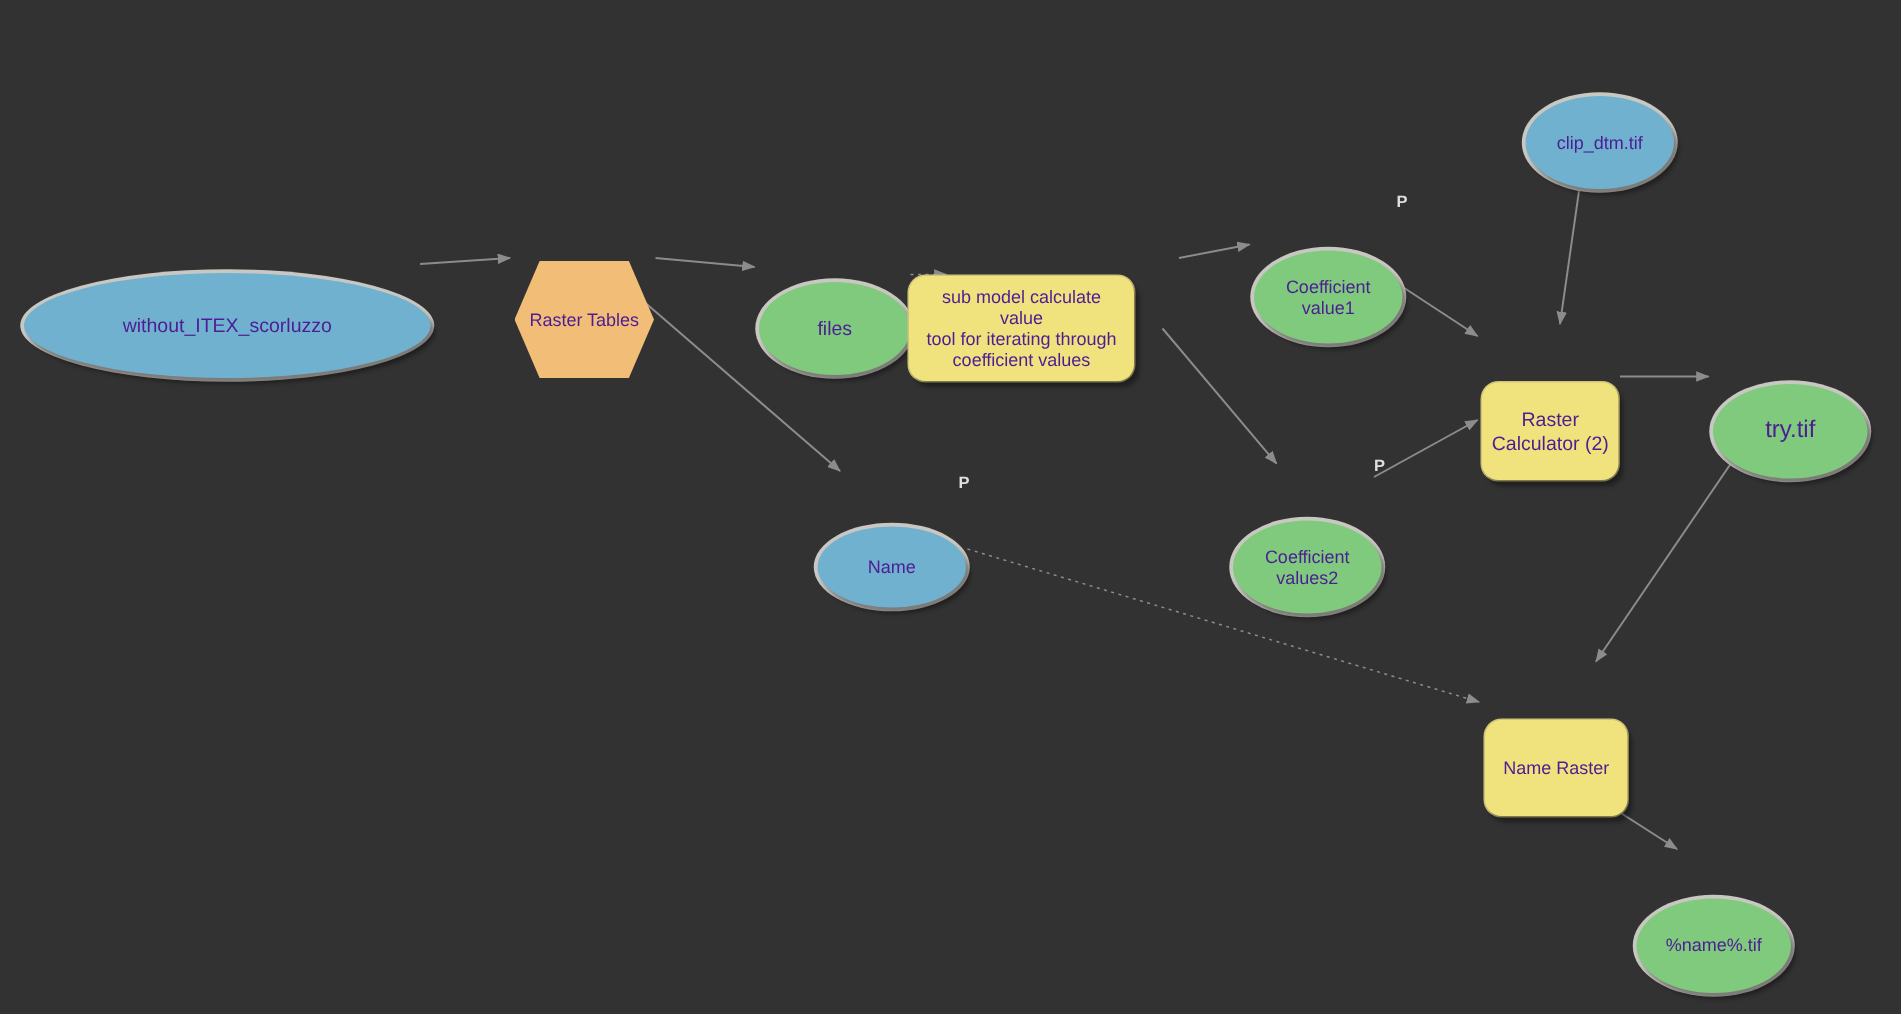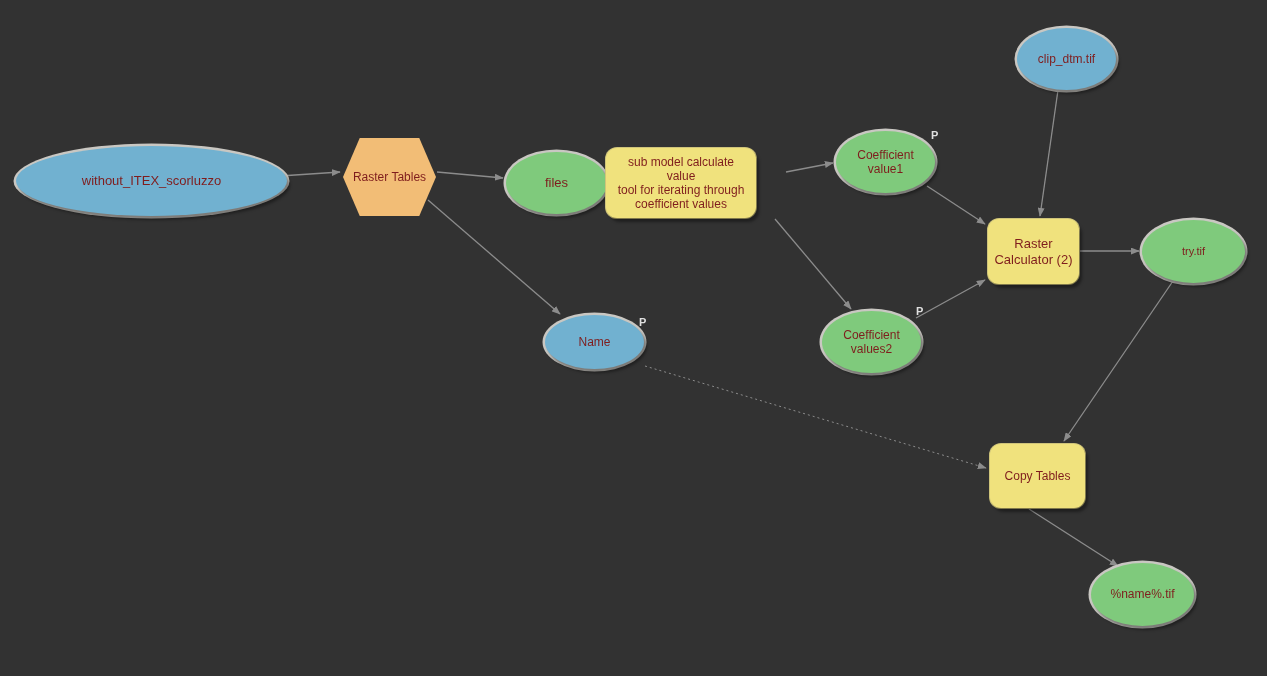--- a/index.html
+++ b/index.html
@@ -22,24 +22,25 @@
     width: 1267px;
     height: 676px;
     pointer-events: none;
   }
   .node {
     position: absolute;
     display: flex;
     align-items: center;
     justify-content: center;
     text-align: center;
-    color: #7f1d1d;
+    color: #4c1d95;
     line-height: 1.18;
     box-sizing: border-box;
     user-select: none;
+    margin-top: 36px;
   }
   .node .label {
     display: block;
     padding: 0 6px;
     white-space: pre-line;
   }
   
   .ellipse {
     border-radius: 50%;
     box-shadow: 3px 4px 3px rgba(0,0,0,0.38), 0 0 0 2.5px #c9c7c2;
@@ -124,24 +125,24 @@
       <div class="pmark" style="left: 639px; top: 316px;">P</div>
       <div class="node ellipse green" style="left: 822px; top: 311px; width: 99px; height: 62px; font-size: 12px; background: rgb(127, 202, 124);">
         <span class="label">Coefficient
 values2</span>
       </div>
       <div class="pmark" style="left: 916px; top: 305px;">P</div>
       <div class="node tool" style="left: 988px; top: 219px; width: 91px; height: 65px; font-size: 13px; background: rgb(240, 226, 125);">
         <span class="label">Raster
 Calculator (2)</span>
       </div>
-      <div class="node ellipse green" style="left: 1142px; top: 220px; width: 103px; height: 63px; font-size: 11px; background: rgb(127, 202, 124); text-align: center;">
+      <div class="node ellipse green" style="left: 1142px; top: 220px; width: 103px; height: 63px; font-size: 16px; background: rgb(127, 202, 124); text-align: center;">
         <span class="label">try.tif</span>
       </div>
       <div class="node tool" style="left: 990px; top: 444px; width: 95px; height: 64px; font-size: 12px; background: rgb(240, 226, 125);">
-        <span class="label">Copy Tables</span>
+        <span class="label">Name Raster</span>
       </div>
       <div class="node ellipse green" style="left: 1091px; top: 563px; width: 103px; height: 63px; font-size: 12px; background: rgb(127, 202, 124);">
         <span class="label">%name%.tif</span>
       </div>
     </div>
 
 </div>
 
 </body></html>

